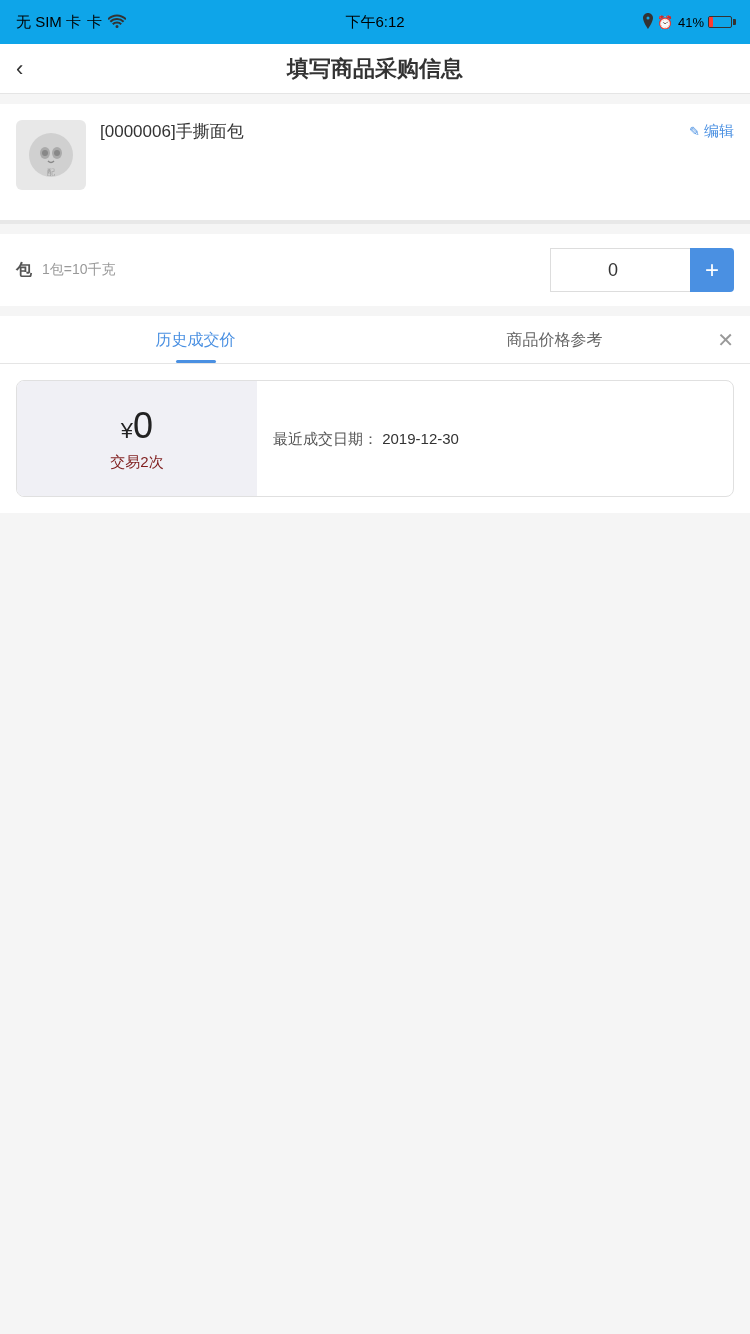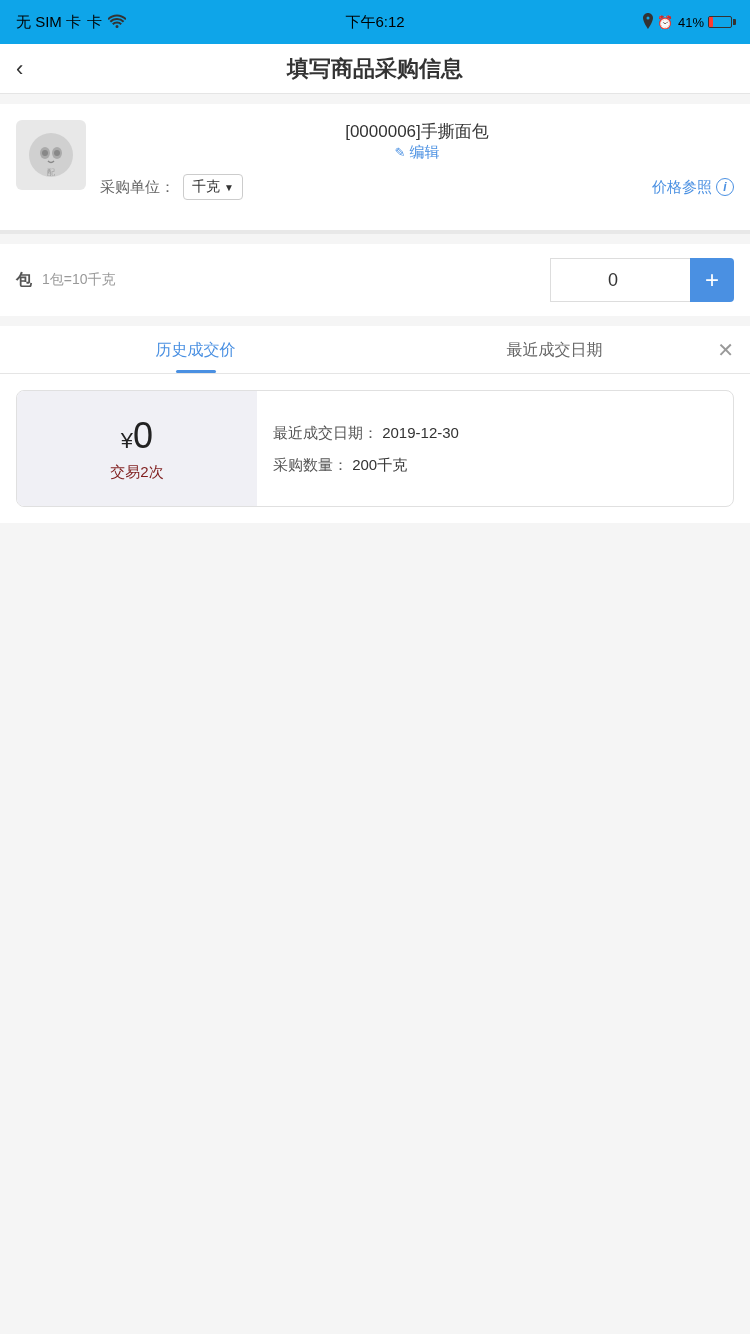--- a/index.html
+++ b/index.html
@@ -120,21 +120,20 @@
       flex-shrink: 0;
     }
     .product-info {
       flex: 1;
     }
     .product-name-row {
       display: flex;
       justify-content: space-between;
       align-items: center;
       margin-bottom: 12px;
-      flex-direction: column;
     }
     .product-name {
       font-size: 17px;
       font-weight: 500;
       color: #333;
     }
     .edit-btn {
       color: #4a90e2;
       font-size: 15px;
       display: flex;
@@ -397,72 +396,55 @@
       </svg>
     </div>
     <div class="product-info">
       <div class="product-name-row">
         <span class="product-name">[0000006]手撕面包</span>
         <span class="edit-btn">
           <span class="edit-icon">✎</span>
           <span>编辑</span>
         </span>
       </div>
-      <div class="unit-row">
-        <div style="display:flex;align-items:center;gap:8px;">
-          <span class="unit-label">采购单位：</span>
-          <div class="unit-select">
-            <span>千克</span>
-            <span style="font-size:10px;">▼</span>
-          </div>
-        </div>
-        <div class="price-ref">
-          <span>价格参照</span>
-          <div class="help-circle">i</div>
-        </div>
-      </div>
     </div>
   </div>
 </div>
 
 <div style="height:4px; background:#e8e8e8;"></div>
 
 <div class="quantity-section">
   <div class="quantity-label-group">
     <span class="pkg-icon">包</span>
     <span class="pkg-unit-label">1包=10千克</span>
   </div>
   <div class="quantity-input-group">
     <input class="quantity-input" type="number" value="0" style="">
     <button class="plus-btn">+</button>
   </div>
 </div>
 
 <div class="tab-section">
   <div class="tab-bar">
     <div class="tab-item active">历史成交价</div>
-    <div class="tab-item">最近成交日期</div>
+    <div class="tab-item">商品价格参考</div>
     <span class="tab-close">✕</span>
   </div>
 
   <div class="history-content">
     <div class="price-card">
       <div class="price-left">
         <div class="price-amount">
           <span style="font-size:22px;">¥</span><span>0</span>
         </div>
         <div class="trade-count">交易2次</div>
       </div>
       <div class="price-right">
         <div class="price-detail-row">
           <span class="price-detail-label">最近成交日期：</span>
           <span>2019-12-30</span>
         </div>
-        <div class="price-detail-row">
-          <span class="price-detail-label">采购数量：</span>
-          <span>200千克</span>
-        </div>
       </div>
     </div>
   </div>
 </div>
 
 <div class="main-content"></div>
 
 </body></html>

